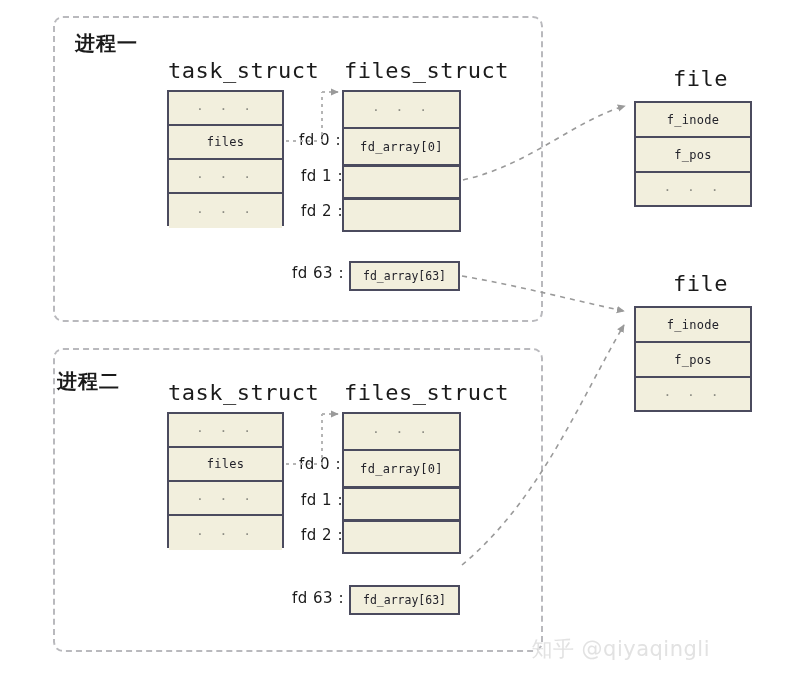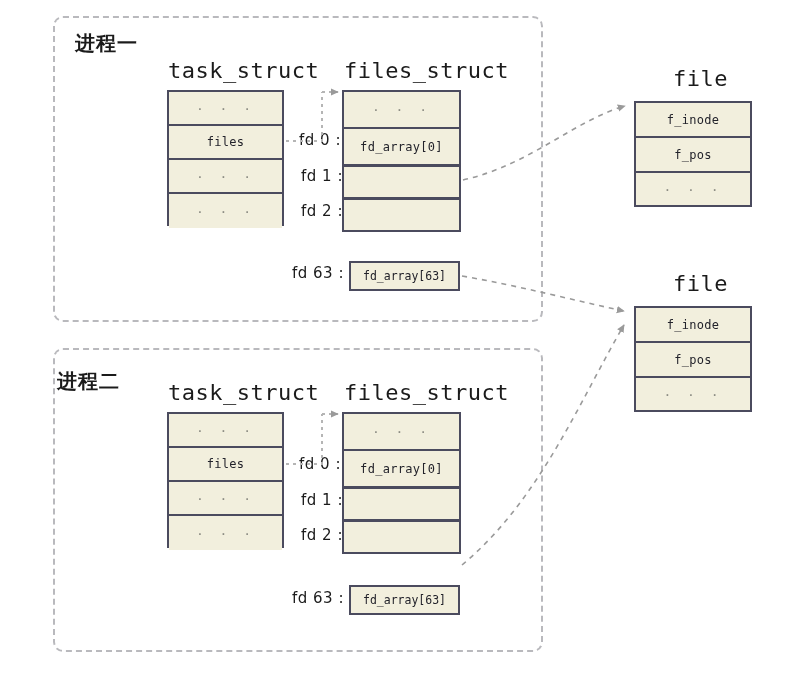--- a/index.html
+++ b/index.html
@@ -188,13 +188,14 @@
     <g>
       <path d="M286,464 L322,464 L322,414" stroke="#b5b5b5" stroke-width="2" fill="none" stroke-dasharray="3,4"></path>
       <path d="M322,414 L338,414" stroke="#b5b5b5" stroke-width="2" fill="none" stroke-dasharray="3,4" marker-end="url(#ah)"></path>
     </g>
 
     <g>
       <path d="M462,565 C540,500 580,400 624,325" stroke="#9a9a9a" stroke-width="1.6" fill="none" stroke-dasharray="5,5" marker-end="url(#ah)"></path>
     </g>
   </svg>
 
+  <div class="watermark">知乎 @qiyaqingli</div>
 </div>
 
 </body></html>

